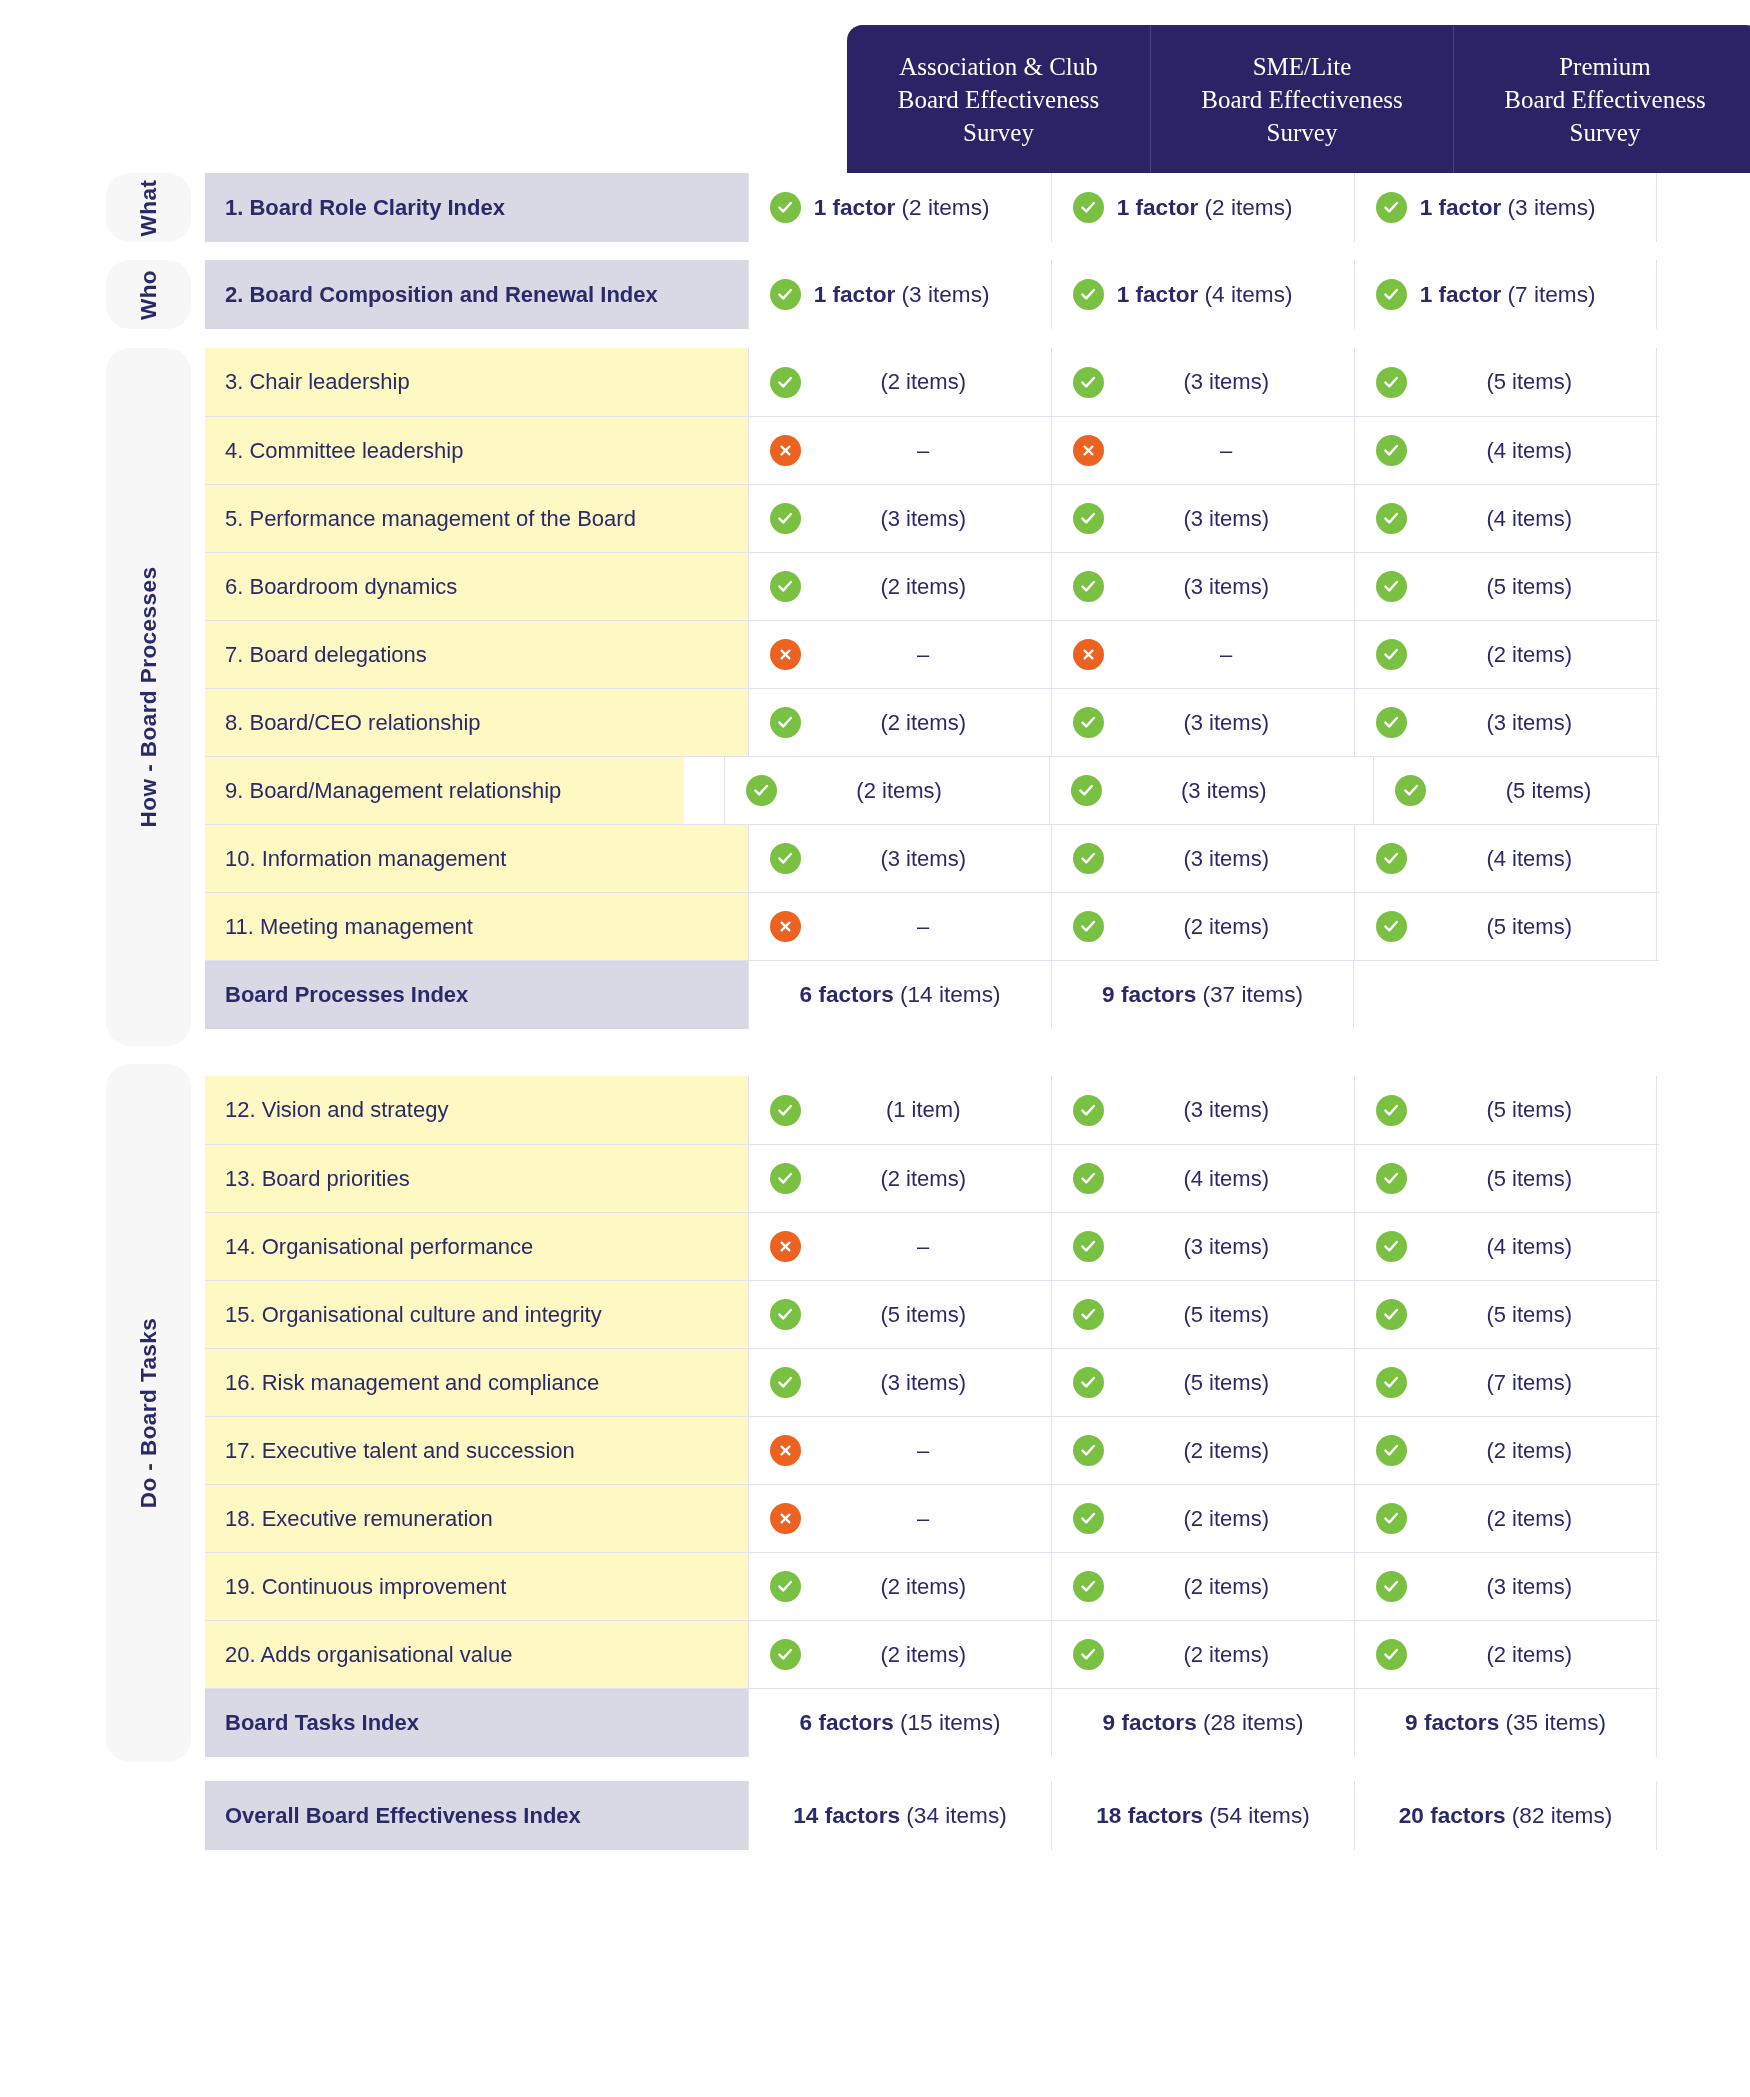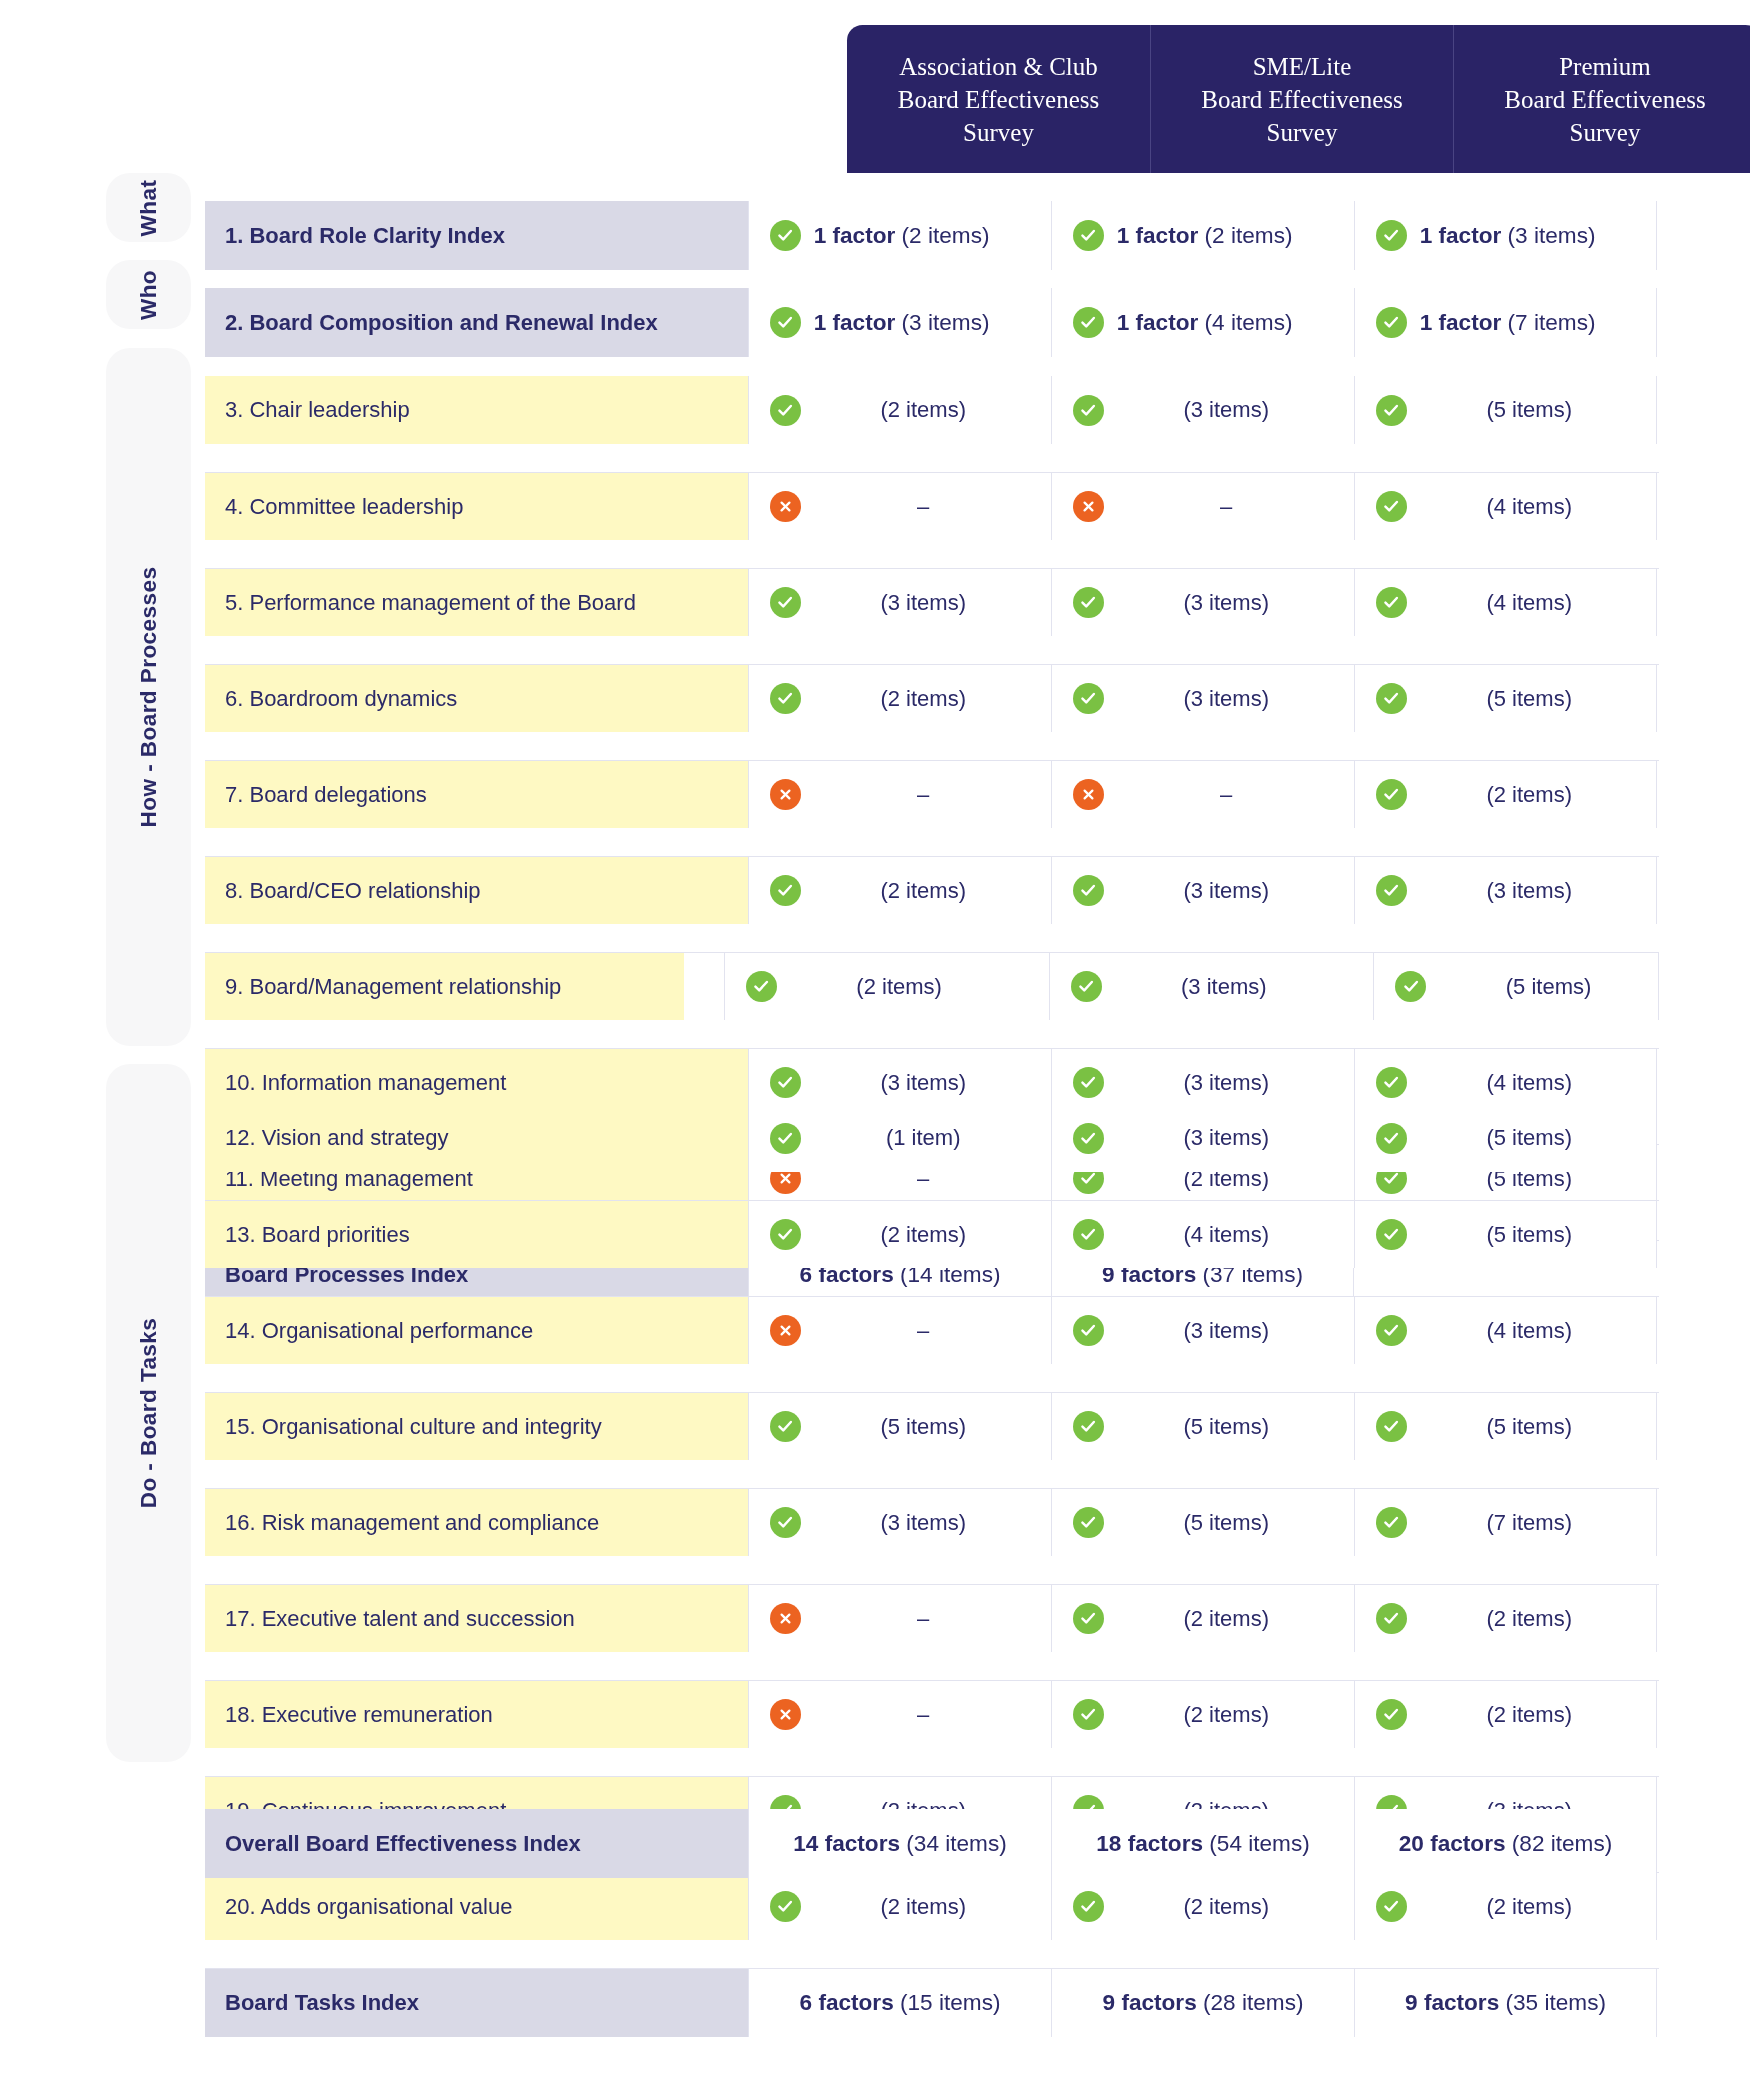--- a/index.html
+++ b/index.html
@@ -39,21 +39,20 @@
   
   .block{
     position:absolute;
     left:99px;
     width:1454px;
   }
   .row{
     display:flex;
     width:100%;
     box-sizing:border-box;
-    margin-top:28px;
   }
   .row + .row{border-top:1.4px solid #e2e3ef;}
 
   .c-label{
     width:543px;
     box-sizing:border-box;
     padding:0 20px;
     display:flex;align-items:center;
     background:#fef9c3;
     color:#2b2a68;

